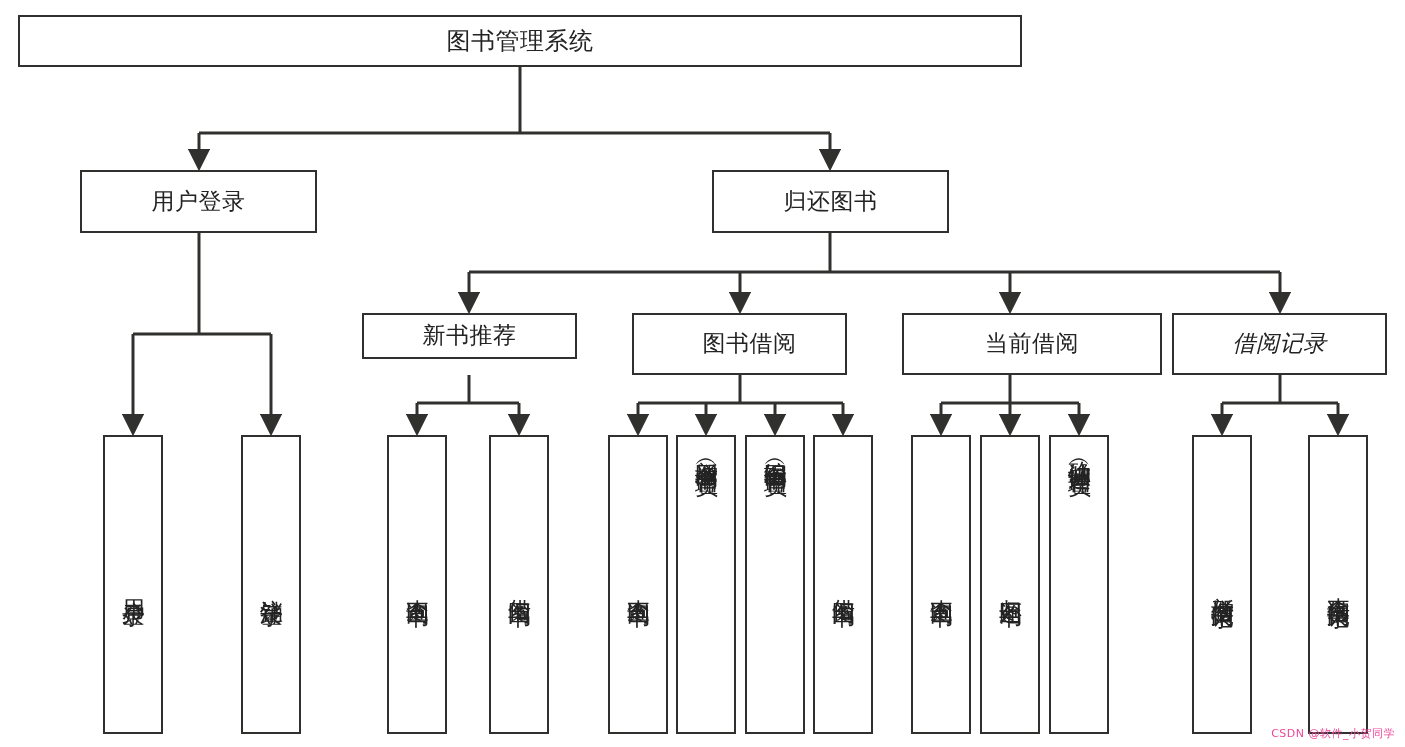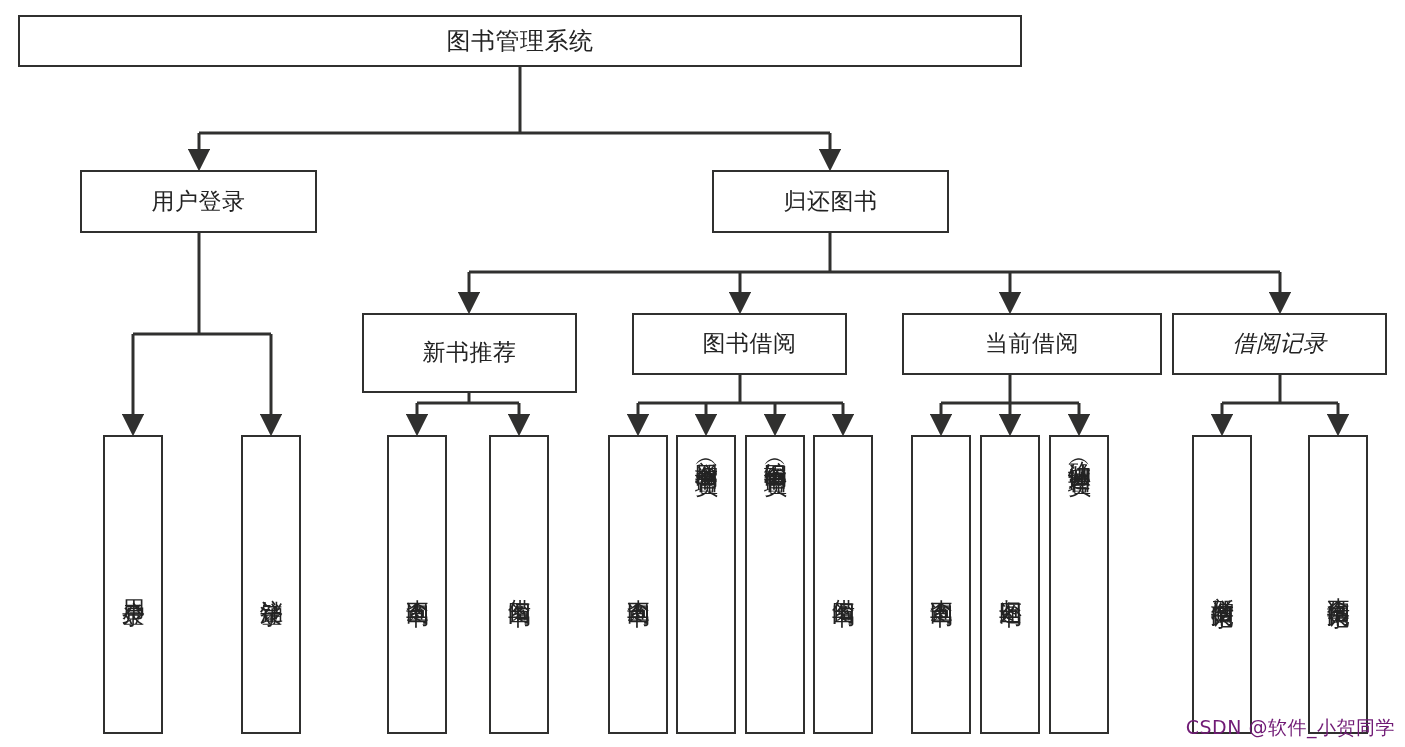--- a/index.html
+++ b/index.html
@@ -74,22 +74,22 @@
     left: 0;
     top: 0;
     width: 1405px;
     height: 747px;
     pointer-events: none;
   }
   #watermark {
     position: absolute;
     right: 10px;
     bottom: 6px;
-    font-size: 19px;
-    color: #701a75;
+    font-size: 11px;
+    color: #ec4899;
     letter-spacing: 0.5px;
     white-space: nowrap;
   }
 </style>
 </head>
 <body>
 
 <div id="diagram-root">
 
   <svg id="connectors" viewBox="0 0 1405 747" width="1405" height="747" xmlns="http://www.w3.org/2000/svg">
@@ -146,21 +146,21 @@
     <span class="node-label-h">图书管理系统</span>
   </div>
 
   <div class="node-box level2" style="left:80px; top:170px; width:237px; height:63px;">
     <span class="node-label-h">用户登录</span>
   </div>
   <div class="node-box level2" style="left:712px; top:170px; width:237px; height:63px;">
     <span class="node-label-h">归还图书</span>
   </div>
 
-  <div class="node-box level3" style="left:362px; top:313px; width:215px; height:80px;">
+  <div class="node-box level3" style="left:362px; top:313px; width:215px; height:46px;">
     <span class="node-label-h">新书推荐</span>
   </div>
   <div class="node-box level3" style="left:632px; top:313px; width:215px; height:62px;padding-left:20px;">
     <span class="node-label-h">图书借阅</span>
   </div>
   <div class="node-box level3" style="left:902px; top:313px; width:260px; height:62px;">
     <span class="node-label-h">当前借阅</span>
   </div>
   <div class="node-box level3" style="left:1172px; top:313px; width:215px; height:62px;font-style:italic;">
     <span class="node-label-h">借阅记录</span>

